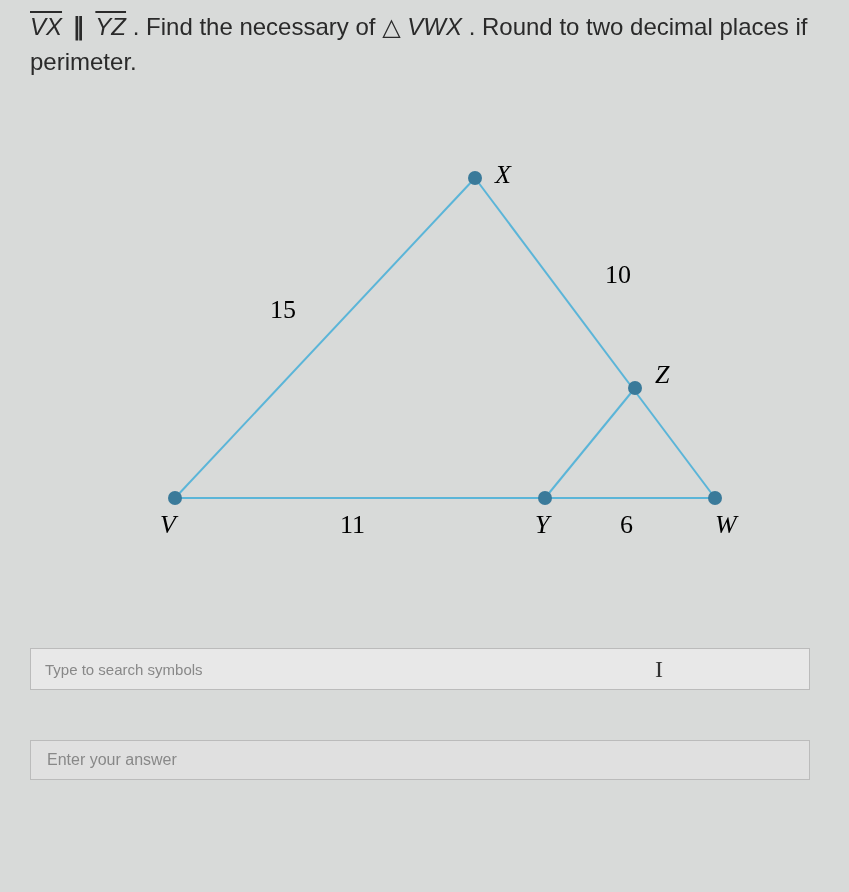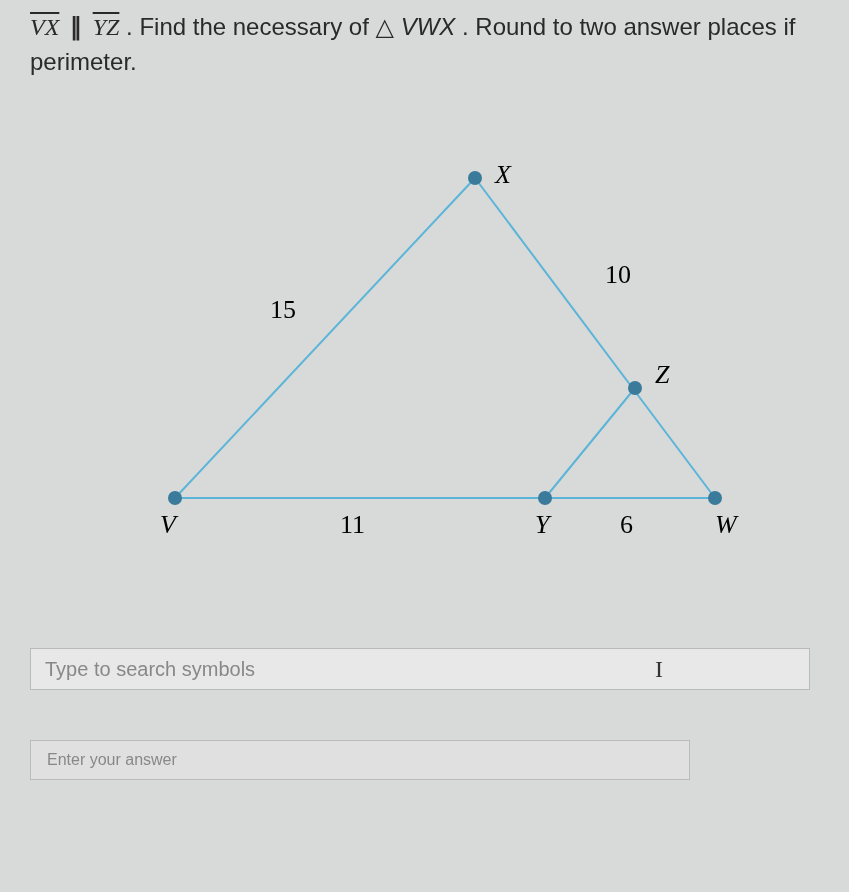--- a/index.html
+++ b/index.html
@@ -18,21 +18,20 @@
     }
     .question-text {
       font-size: 24px;
       color: #2a2a2a;
       line-height: 1.4;
       margin-bottom: 30px;
     }
     .overline {
       text-decoration: overline;
       font-style: italic;
-      font-family: Liberation Serif, serif;
     }
     .parallel-symbol {
       font-weight: bold;
       margin: 0 4px;
     }
     .triangle-symbol {
       font-family: 'Times New Roman', serif;
     }
     .italic {
       font-style: italic;
@@ -65,21 +64,21 @@
       background: #e8e8e8;
       border: 1px solid #bbb;
       height: 42px;
       width: 780px;
     }
     .search-input {
       flex: 1;
       border: none;
       background: transparent;
       padding: 10px 14px;
-      font-size: 20px;
+      font-size: 15px;
       color: #b91c1c;
       outline: none;
     }
     .search-input::placeholder {
       color: #888;
     }
     .cursor-area {
       width: 300px;
       display: flex;
       align-items: center;
@@ -88,37 +87,37 @@
       font-size: 24px;
       color: #333;
     }
     .answer-area {
       margin-top: 50px;
       padding: 12px 16px;
       border: 1px solid #bbb;
       background: #e0e0e0;
       color: #888;
       font-size: 16px;
-      width: 660px;
+      width: 780px;
       height: 40px;
       display: flex;
       align-items: center;
     }
   </style>
 </head>
 <body>
 
 <div class="question-text">
   <span class="overline italic">VX</span>
   <span class="parallel-symbol">∥</span>
   <span class="overline italic">YZ</span>
   <span>. Find the necessary of </span>
   <span class="triangle-symbol">△</span>
   <span class="italic">VWX</span>
-  <span>. Round to two answer places if</span>
+  <span>. Round to two decimal places if</span>
   <br>
   <span>perimeter.</span>
 </div>
 
 <div class="diagram-container">
   <svg viewBox="0 0 700 480">
 
     <line x1="100" y1="390" x2="400" y2="70" stroke="#5bb5d8" stroke-width="2"></line>
     <line x1="400" y1="70" x2="640" y2="390" stroke="#5bb5d8" stroke-width="2"></line>
     <line x1="100" y1="390" x2="640" y2="390" stroke="#5bb5d8" stroke-width="2"></line>

